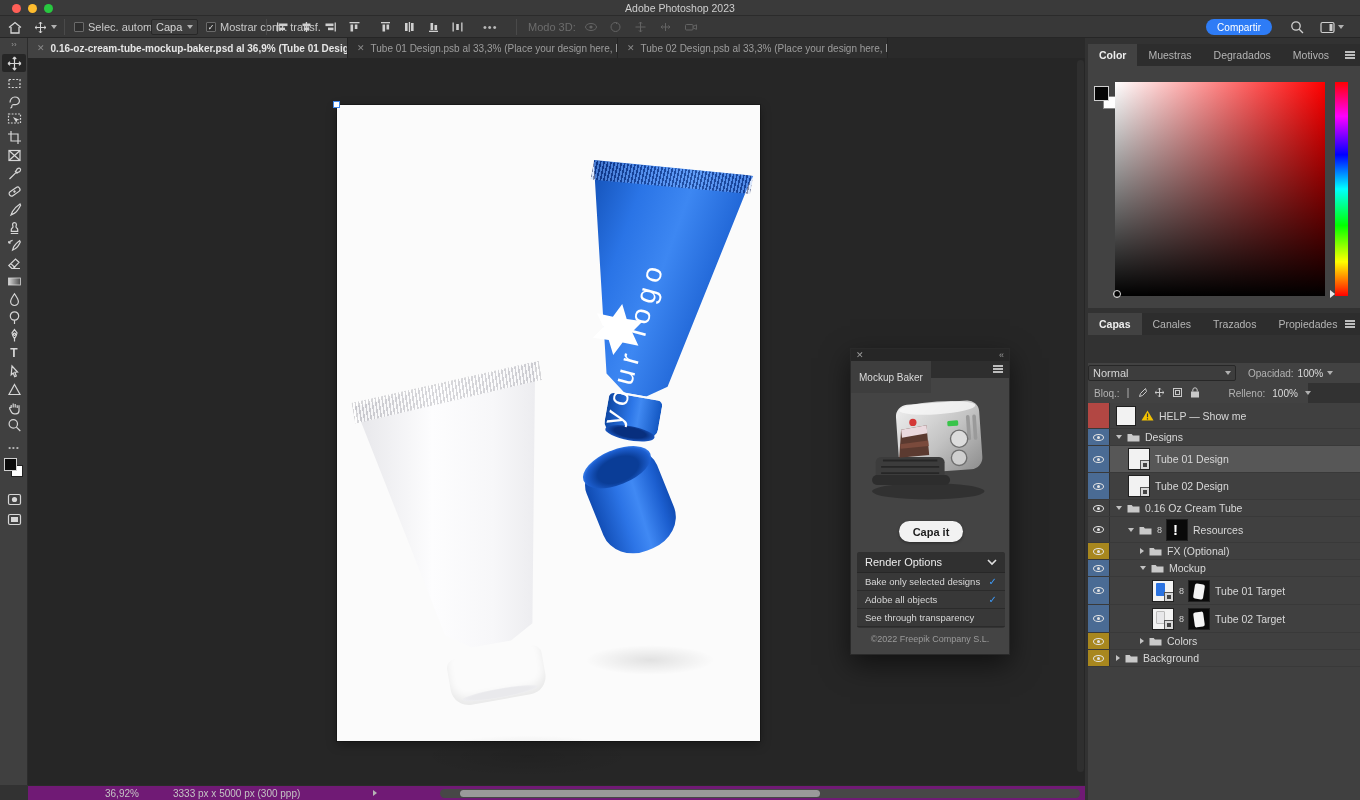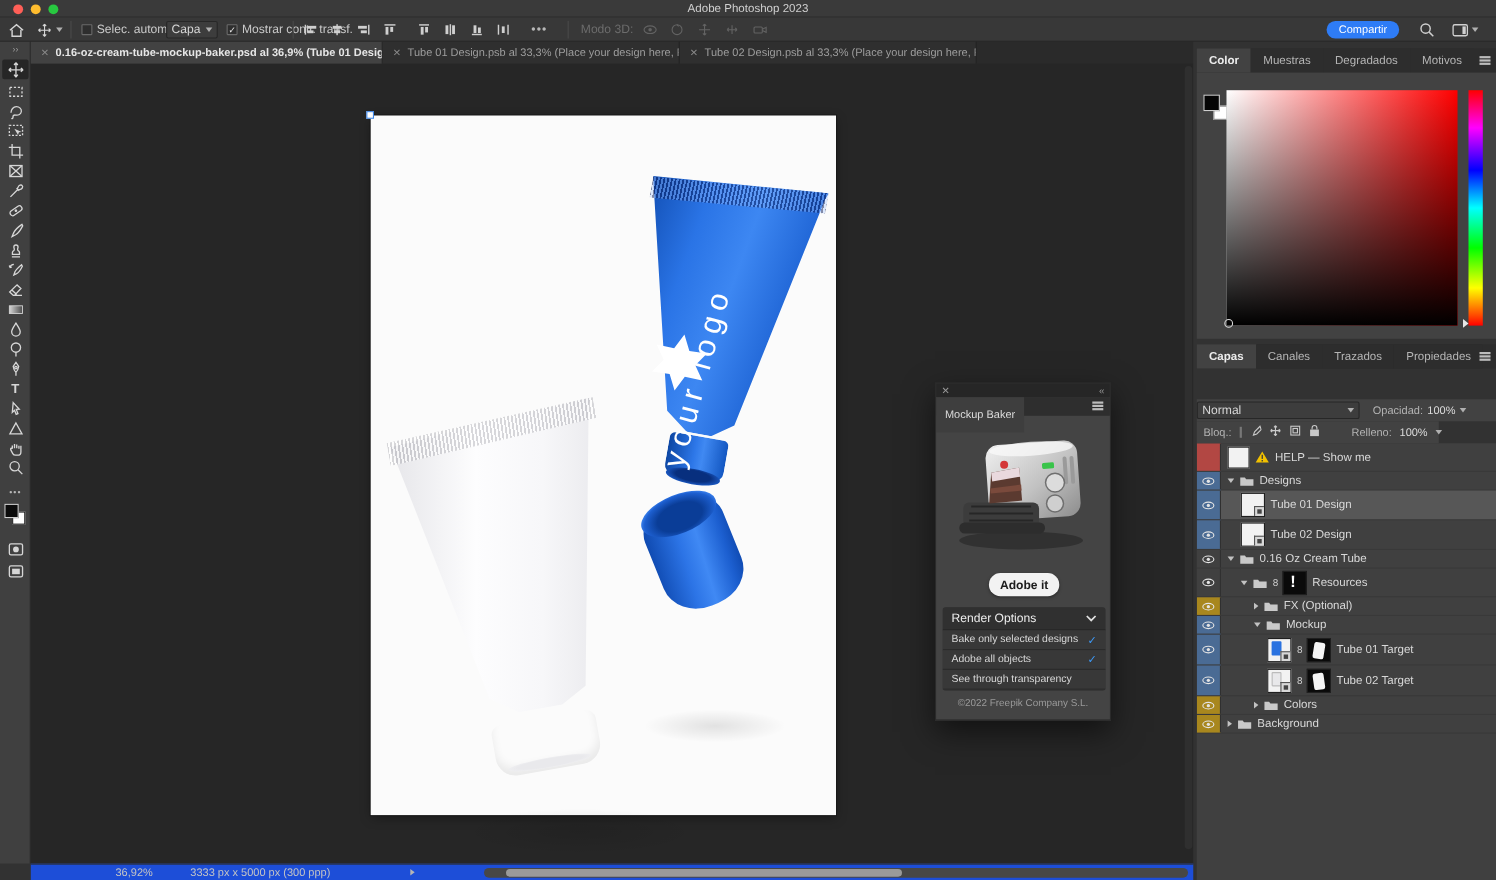--- a/index.html
+++ b/index.html
@@ -71,21 +71,21 @@
     clip-path:polygon(3% 4%,97% 0%,95.5% 2%,72% 78%,60% 82%,40% 82%,28% 77%,4.5% 7%)}
   .wt-crimp{position:absolute;left:4px;right:4px;top:0;height:30px;
     background:repeating-linear-gradient(92deg,rgba(120,120,130,.28) 0 1.6px,rgba(255,255,255,.6) 1.6px 3.4px);
     clip-path:polygon(0% 30%,100% 0%,100% 64%,0% 100%)}
   .wt-cap{position:absolute;left:26%;top:84.5%;width:48%;height:14.5%;border-radius:9px 9px 18px 18px;
     background:linear-gradient(90deg,#e2e2e6,#ffffff 40%,#f4f4f7 70%,#dededg,#dedee2);box-shadow:inset 0 -7px 9px rgba(0,0,0,.07)}
   .wt-cap::after{content:'';position:absolute;left:10%;right:10%;bottom:2px;height:9px;border-radius:50%;background:radial-gradient(ellipse,#e9e9ec 55%,#f7f7f9)}
   .gshadow{position:absolute;border-radius:50%;background:radial-gradient(ellipse,rgba(0,0,0,.10),rgba(0,0,0,0) 70%)}
 
   
-  .statusbar{position:absolute;left:28px;top:785px;width:1057px;height:15px;background:#1d4ed8;border-top:1px solid #2a2a2a;font-size:10px;color:#c4c4c4}
+  .statusbar{position:absolute;left:28px;top:785px;width:1057px;height:15px;background:#701a75;border-top:1px solid #2a2a2a;font-size:10px;color:#c4c4c4}
   .hscroll-track{position:absolute;left:412px;top:3px;width:640px;height:9px;background:#474747;border-radius:5px}
   .hscroll-thumb{position:absolute;left:20px;top:1px;width:360px;height:7px;background:#9a9a9a;border-radius:4px}
 
   
   .mbpanel{position:absolute;left:822px;top:290px;width:160px;height:307px;background:#444444;box-shadow:0 10px 26px rgba(0,0,0,.55);border:1px solid #2a2a2a}
   .mb-head{position:absolute;left:0;top:0;right:0;height:12px;background:#262626;color:#9a9a9a;font-size:9px}
   .mb-tabrow{position:absolute;left:0;top:12px;right:0;height:17px;background:#2e2e2e}
   .mb-tab{position:absolute;left:0;top:0;height:17px;background:#3e3e3e;color:#dcdcdc;font-size:10px;display:flex;align-items:center;padding:16px 8px}
   .menu-ic{display:inline-block;width:10px;height:2px;background:#bdbdbd;box-shadow:0 3px 0 #bdbdbd,0 6px 0 #bdbdbd;margin-top:-6px}
   .mb-bake{position:absolute;left:48px;top:172px;width:64px;height:21px;border-radius:11px;background:#f2f2f2;color:#1d1d1d;font-weight:bold;font-size:11px;display:flex;align-items:center;justify-content:center;box-shadow:0 1px 3px rgba(0,0,0,.4)}
@@ -506,21 +506,21 @@
               <line x1="20" y1="87" x2="84" y2="87"></line>
               <line x1="20" y1="94" x2="84" y2="94"></line>
             </g>
           <rect x="10" y="96" width="86" height="11" rx="5.5" fill="#2d2d2d"></rect>
           <path d="M42 46 L70 41 L73 74 L40 77 Z" fill="#5b3a30"></path>
           <path d="M42 46 L70 41 L71 50 L43 55 Z" fill="#ead9de"></path>
           <path d="M41 62 L72 58 L72.5 64 L41.5 67 Z" fill="#7a4a3c"></path>
           <circle cx="55" cy="38" r="4" fill="#d43737"></circle>
         </svg>
       </div>
-      <div class="mb-bake">Adobe it</div>
+      <div class="mb-bake">Capa it</div>
       <div class="mb-render">
         <div class="mb-rhead">
           <span>Render Options</span>
           <svg width="10" height="7">
               <path d="M1 1 L5 5 L9 1" stroke="#e0e0e0" fill="none" stroke-width="1.6"></path>
             </svg>
         </div>
         <div class="mb-opt">
           <span>Bake only selected designs</span>
           <span class="mb-check">✓</span>

